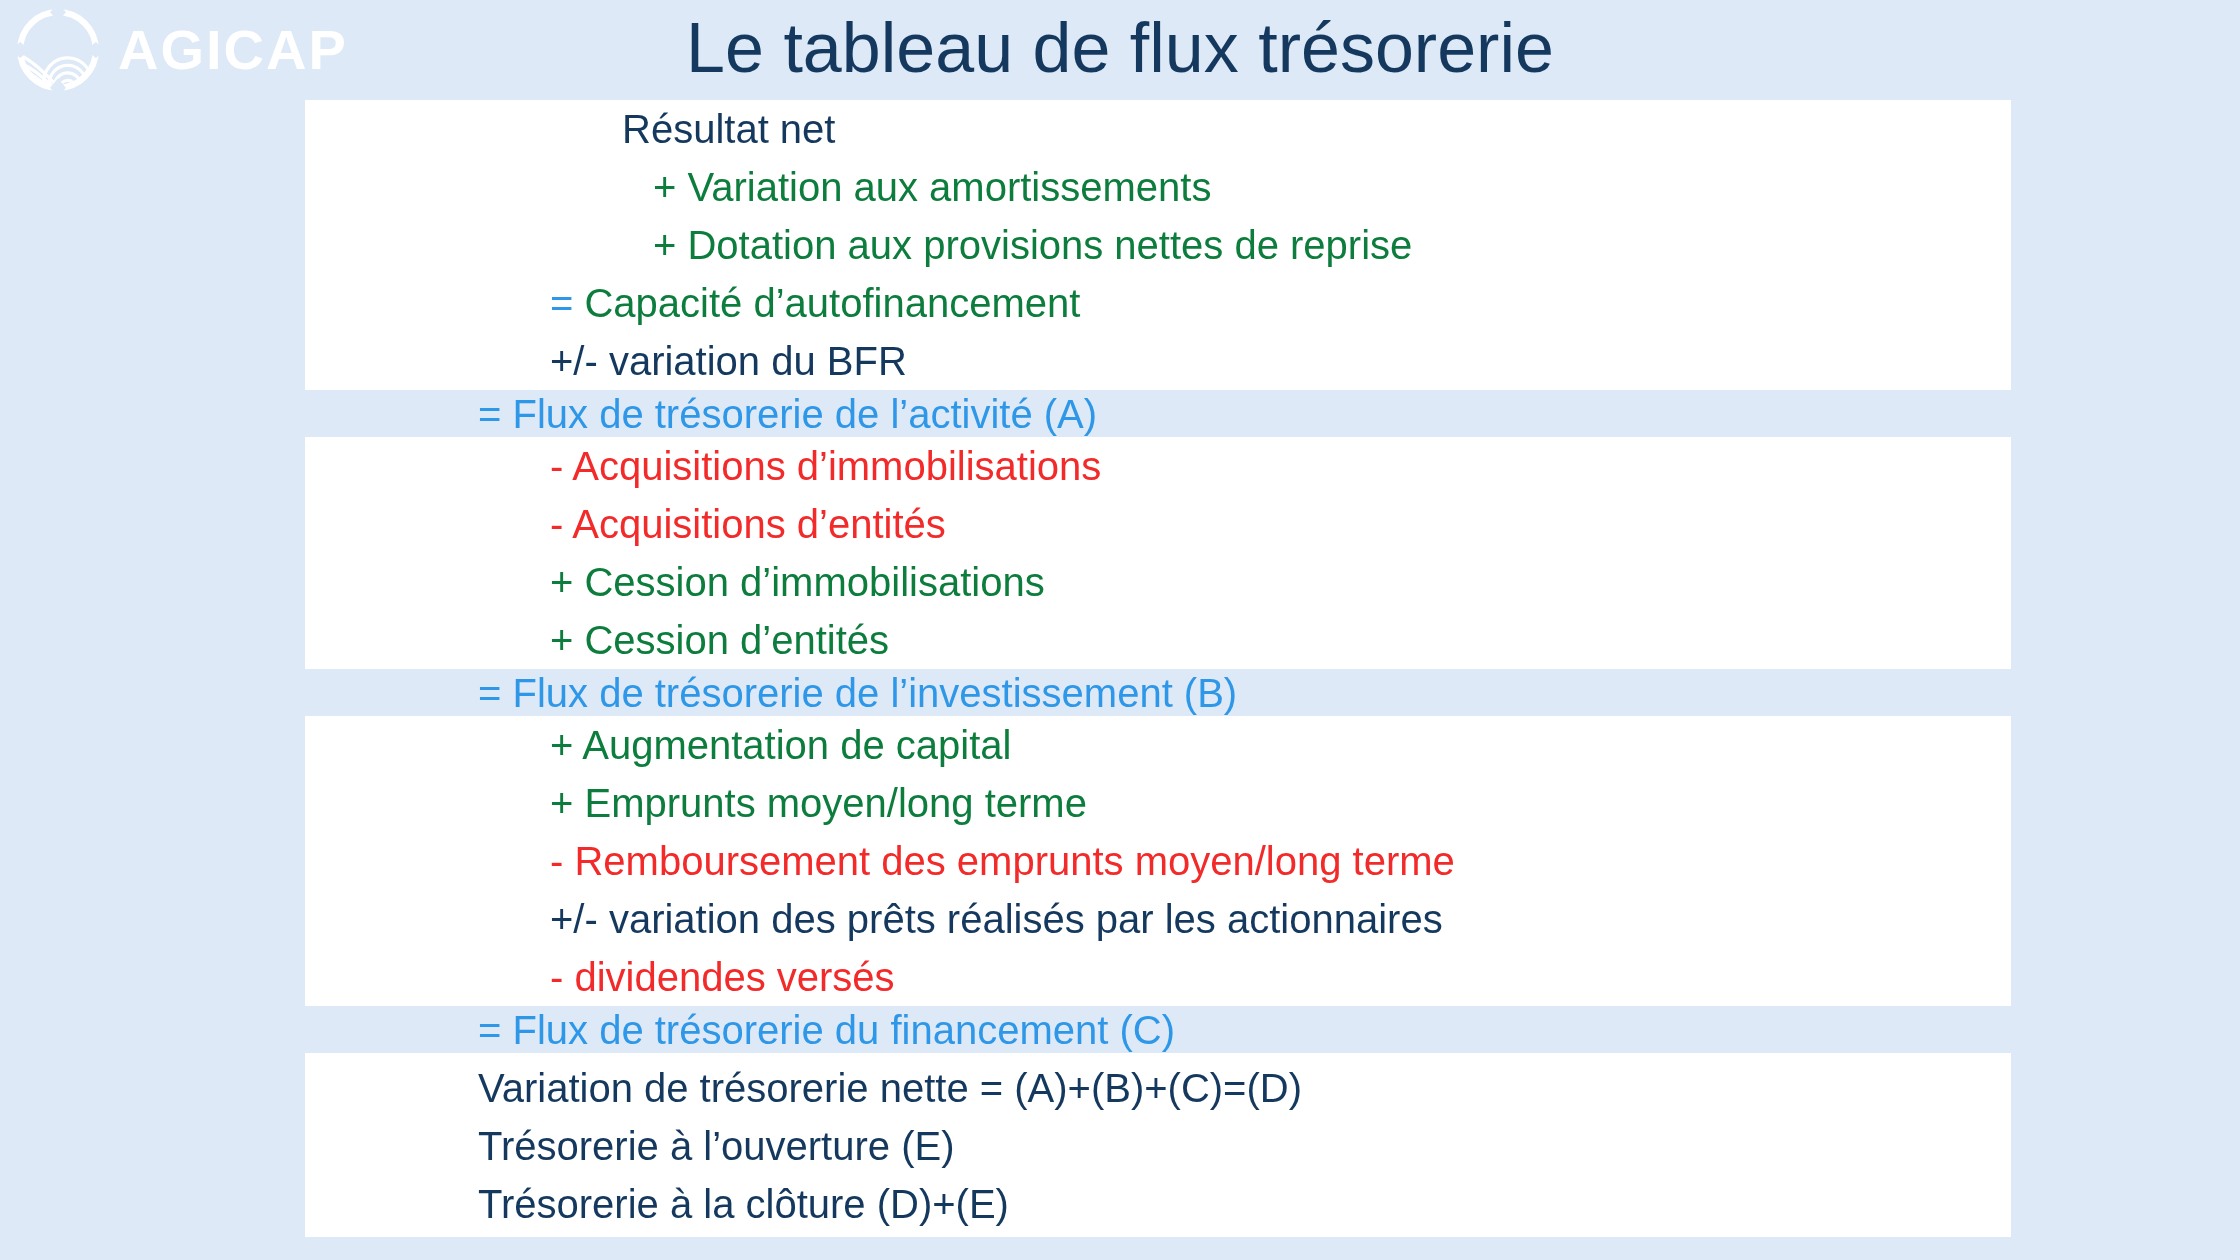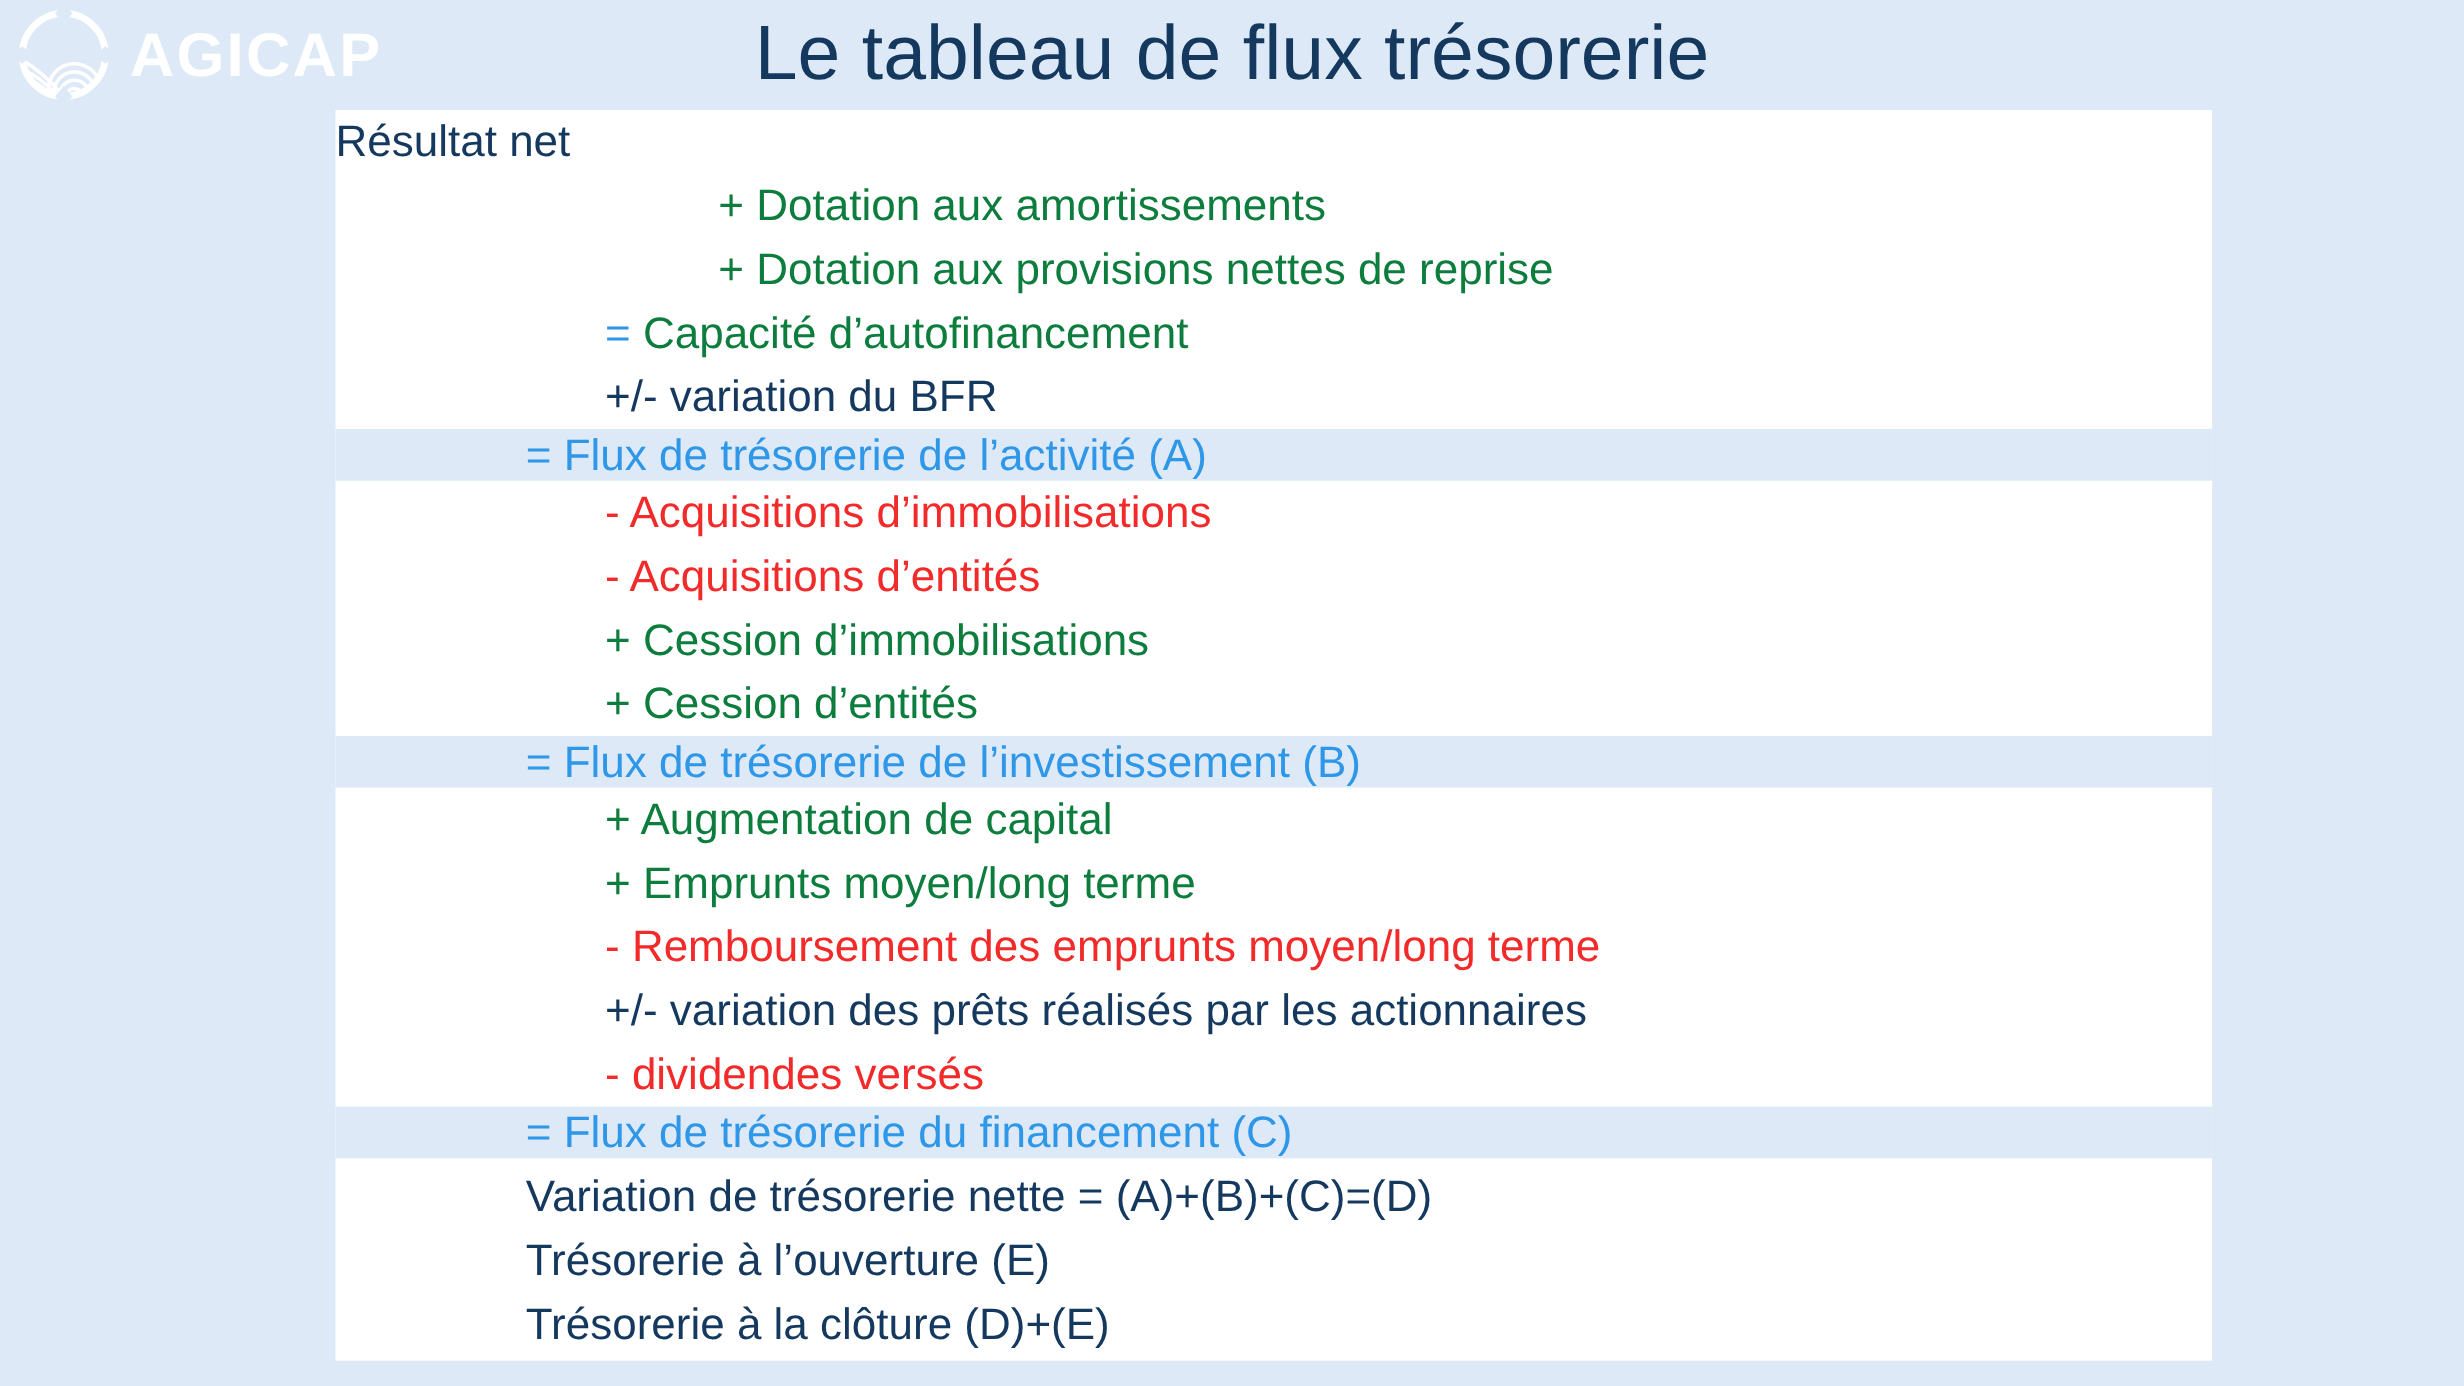--- a/index.html
+++ b/index.html
@@ -18,21 +18,21 @@
   .logo-text{color:var(--logo);font-size:56px;font-weight:bold;letter-spacing:2px;line-height:88px;}
   .title{position:absolute;left:0;top:0;width:2240px;height:100px;text-align:center;
          font-size:70px;font-weight:500;color:var(--navy);line-height:96px;letter-spacing:0px;}
 
   
   .panel{position:absolute;left:305px;top:100px;width:1706px;background:var(--panel-bg);padding-bottom:10px;}
   .row{display:flex;align-items:center;height:58px;font-size:40px;letter-spacing:0px;white-space:pre;}
   .row.band{height:47px;background:var(--page-bg);}
   .ind-l1{padding-left:173px;align-items:flex-end;}
   .ind-l2{padding-left:245px;}
-  .ind-l3{}
+  .ind-l3{padding-left:317px;}
   .ind-l4{padding-left:348px;}
   .seg-navy{color:var(--navy);}
   .seg-green{color:var(--green);}
   .seg-red{color:var(--red);}
   .seg-blue{color:var(--blue);}
 </style>
 </head>
 <body>
 
 <div class="canvas">
@@ -62,21 +62,21 @@
           <path d="M82 50 L93 41 L104 50 L93 59 Z"></path>
         </g>
       </svg>
       <span class="logo-text">AGICAP</span>
     </div>
     <div class="title">Le tableau de flux trésorerie</div>
   </div>
 
   <div class="panel" id="panel">
       <div class="row ind-l3"><span class="seg-navy">Résultat net</span></div>
-      <div class="row ind-l4"><span class="seg-green">+ Dotation aux amortissements</span></div>
+      <div class="row ind-l4"><span class="seg-green">+ Variation aux amortissements</span></div>
       <div class="row ind-l4"><span class="seg-green">+ Dotation aux provisions nettes de reprise</span></div>
       <div class="row ind-l2"><span class="seg-blue">= </span><span class="seg-green">Capacité d’autofinancement</span></div>
       <div class="row ind-l2"><span class="seg-navy">+/- variation du BFR</span></div>
       <div class="row ind-l1 band"><span class="seg-blue">= Flux de trésorerie de l’activité (A)</span></div>
       <div class="row ind-l2"><span class="seg-red">- Acquisitions d’immobilisations</span></div>
       <div class="row ind-l2"><span class="seg-red">- Acquisitions d’entités</span></div>
       <div class="row ind-l2"><span class="seg-green">+ Cession d’immobilisations</span></div>
       <div class="row ind-l2"><span class="seg-green">+ Cession d’entités</span></div>
       <div class="row ind-l1 band"><span class="seg-blue">= Flux de trésorerie de l’investissement (B)</span></div>
       <div class="row ind-l2"><span class="seg-green">+ Augmentation de capital</span></div>

